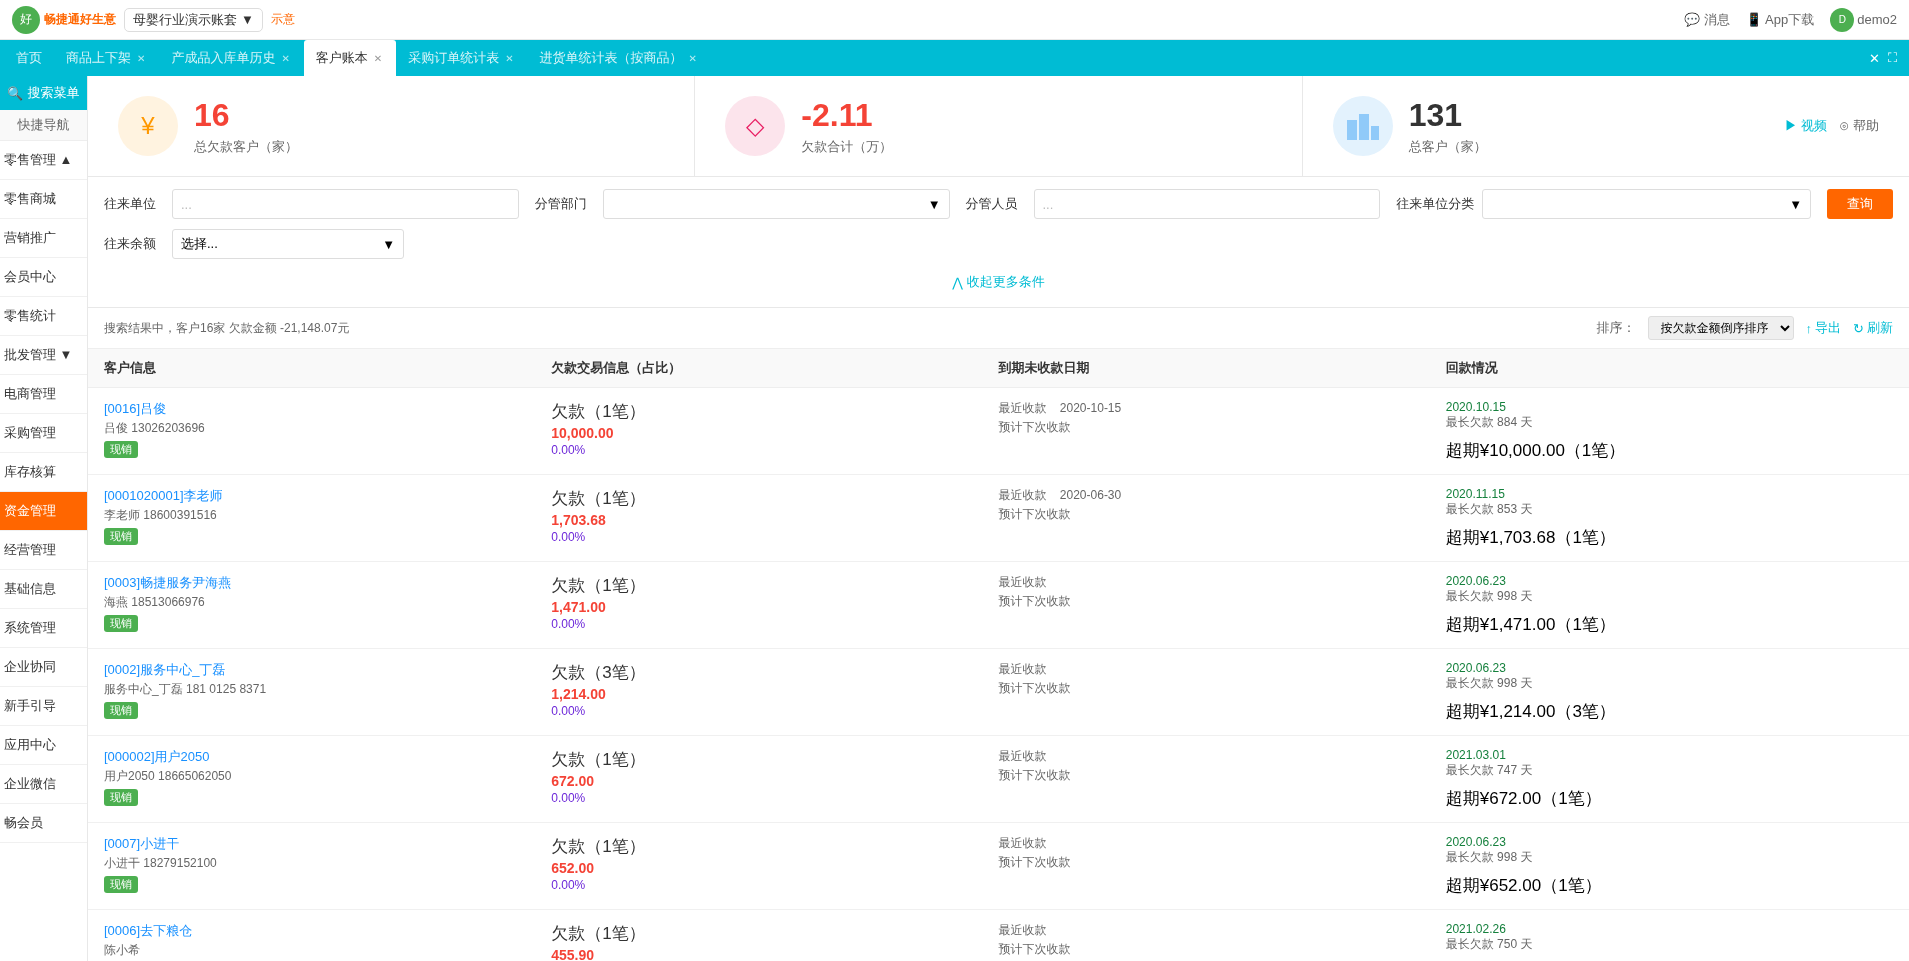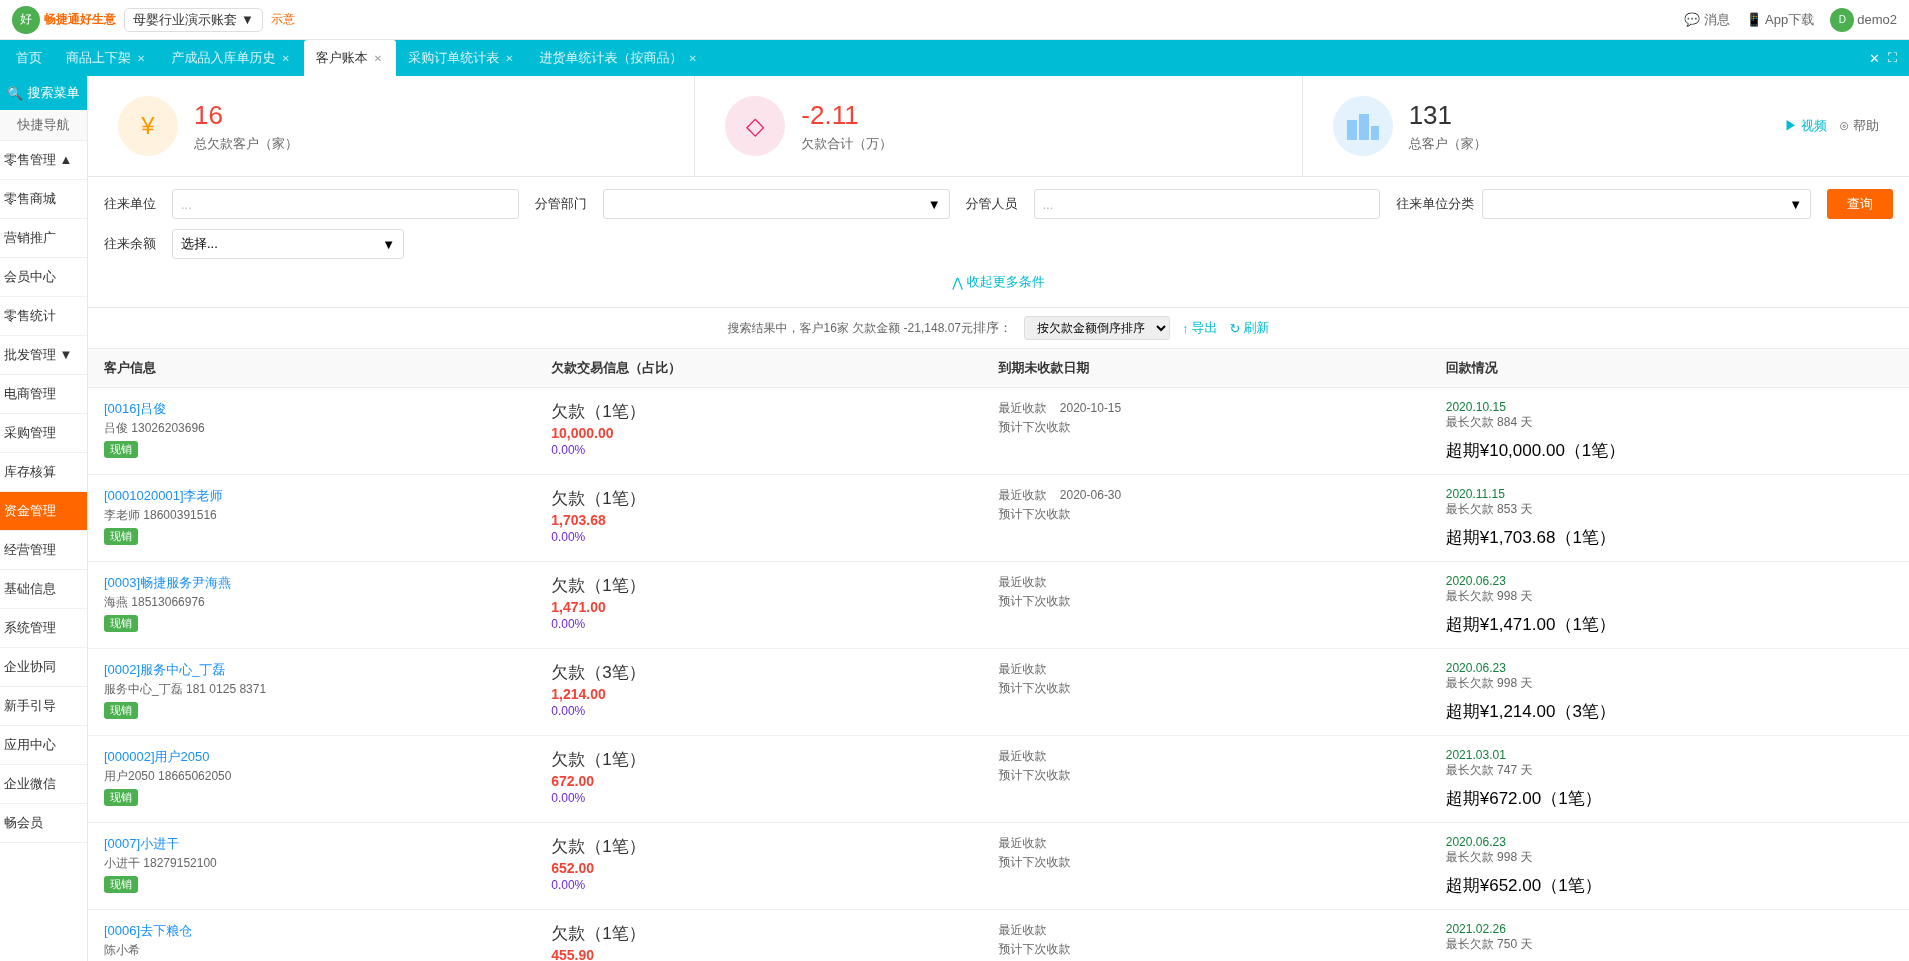--- a/index.html
+++ b/index.html
@@ -38,39 +38,39 @@
     .content { flex: 1; overflow: auto; background: #f5f5f5; }
 
     
     .stats-row { display: flex; background: #fff; border-bottom: 1px solid #e8e8e8; }
     .stat-card { flex: 1; display: flex; align-items: center; gap: 16px; padding: 20px 30px; border-right: 1px solid #e8e8e8; }
     .stat-card:last-child { border-right: none; }
     .stat-icon { width: 60px; height: 60px; border-radius: 50%; display: flex; align-items: center; justify-content: center; font-size: 24px; flex-shrink: 0; }
     .stat-icon.orange { background: #fff3e0; color: #ff9800; }
     .stat-icon.pink { background: #fce4ec; color: #e91e63; }
     .stat-icon.blue { background: #e3f2fd; color: #2196F3; }
-    .stat-value { font-size: 26px; font-weight: normal; }
+    .stat-value { font-size: 32px; font-weight: bold; }
     .stat-value.red { color: #f44336; }
     .stat-value.dark { color: #333; }
     .stat-label { font-size: 13px; color: #666; margin-top: 4px; }
     .stat-card-right { margin-left: auto; display: flex; gap: 12px; font-size: 12px; color: #666; }
 
     
     .filter-area { background: #fff; padding: 12px 16px; border-bottom: 1px solid #e8e8e8; }
     .filter-row { display: flex; align-items: center; gap: 16px; margin-bottom: 10px; }
     .filter-item { display: flex; align-items: center; gap: 8px; flex: 1; }
     .filter-label { color: #333; font-size: 13px; white-space: nowrap; min-width: 60px; }
     .filter-input { flex: 1; height: 30px; border: 1px solid #ddd; border-radius: 3px; padding: 0 8px; display: flex; align-items: center; justify-content: space-between; cursor: pointer; background: #fff; color: #999; font-size: 12px; }
     .filter-input span { color: #bbb; }
     .filter-select { flex: 1; height: 30px; border: 1px solid #ddd; border-radius: 3px; padding: 0 8px; background: #fff; display: flex; align-items: center; justify-content: space-between; cursor: pointer; }
     .query-btn { background: #FF6600; color: #fff; border: none; padding: 6px 20px; border-radius: 3px; cursor: pointer; font-size: 13px; white-space: nowrap; }
     .collapse-btn { text-align: center; color: #00BCD4; font-size: 12px; cursor: pointer; padding: 4px 0; display: flex; align-items: center; justify-content: center; gap: 4px; }
 
     
-    .results-bar { display: flex; align-items: center; justify-content: center; padding: 8px 16px; background: #fff; border-bottom: 1px solid #eee; }
+    .results-bar { display: flex; align-items: center; justify-content: space-between; padding: 8px 16px; background: #fff; border-bottom: 1px solid #eee; }
     .results-info { font-size: 12px; color: #666; }
     .results-actions { display: flex; align-items: center; gap: 12px; font-size: 12px; color: #666; }
     .sort-select { border: 1px solid #ddd; border-radius: 3px; padding: 3px 8px; font-size: 12px; }
     .action-btn { color: #00BCD4; cursor: pointer; display: flex; align-items: center; gap: 3px; }
 
     
     .table-container { background: #fff; }
     .table-header { display: grid; grid-template-columns: 2fr 2fr 2fr 2fr; padding: 10px 16px; background: #f9f9f9; border-bottom: 1px solid #eee; font-weight: bold; color: #333; font-size: 13px; }
     .table-row { display: grid; grid-template-columns: 2fr 2fr 2fr 2fr; padding: 12px 16px; border-bottom: 1px solid #f0f0f0; align-items: start; }
     .customer-name { color: #1890ff; font-size: 13px; cursor: pointer; text-decoration: none; }

